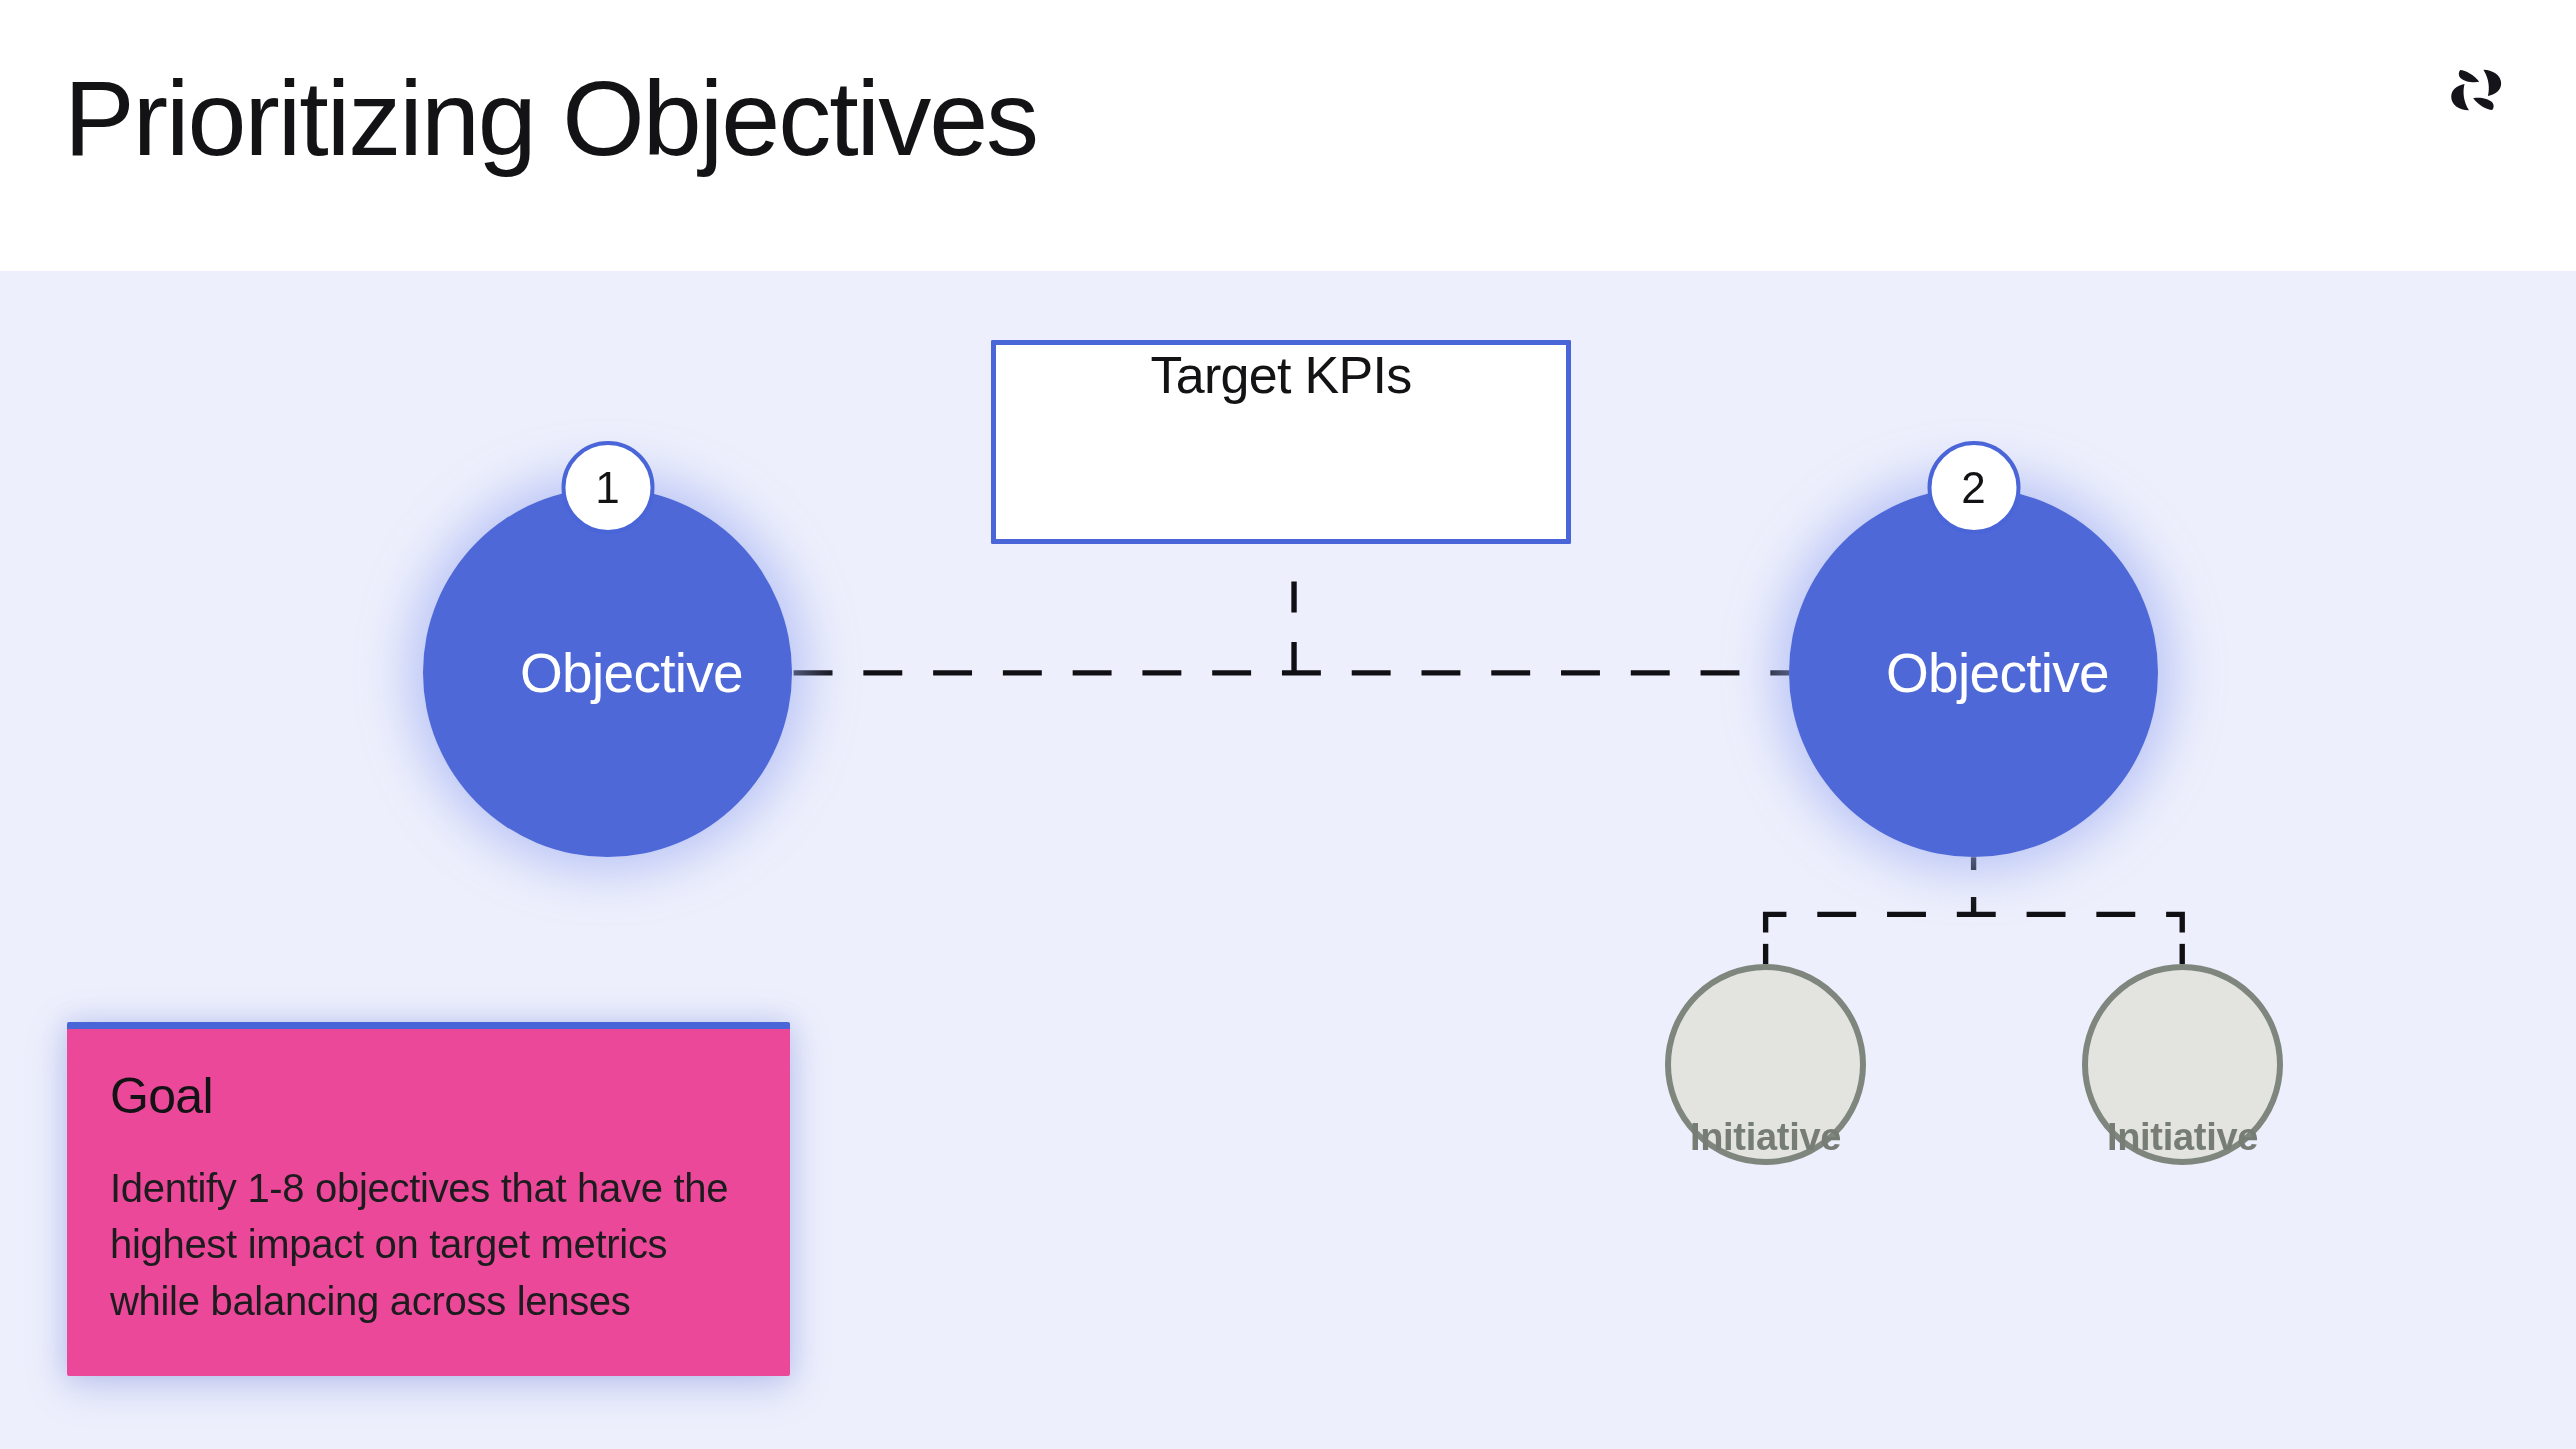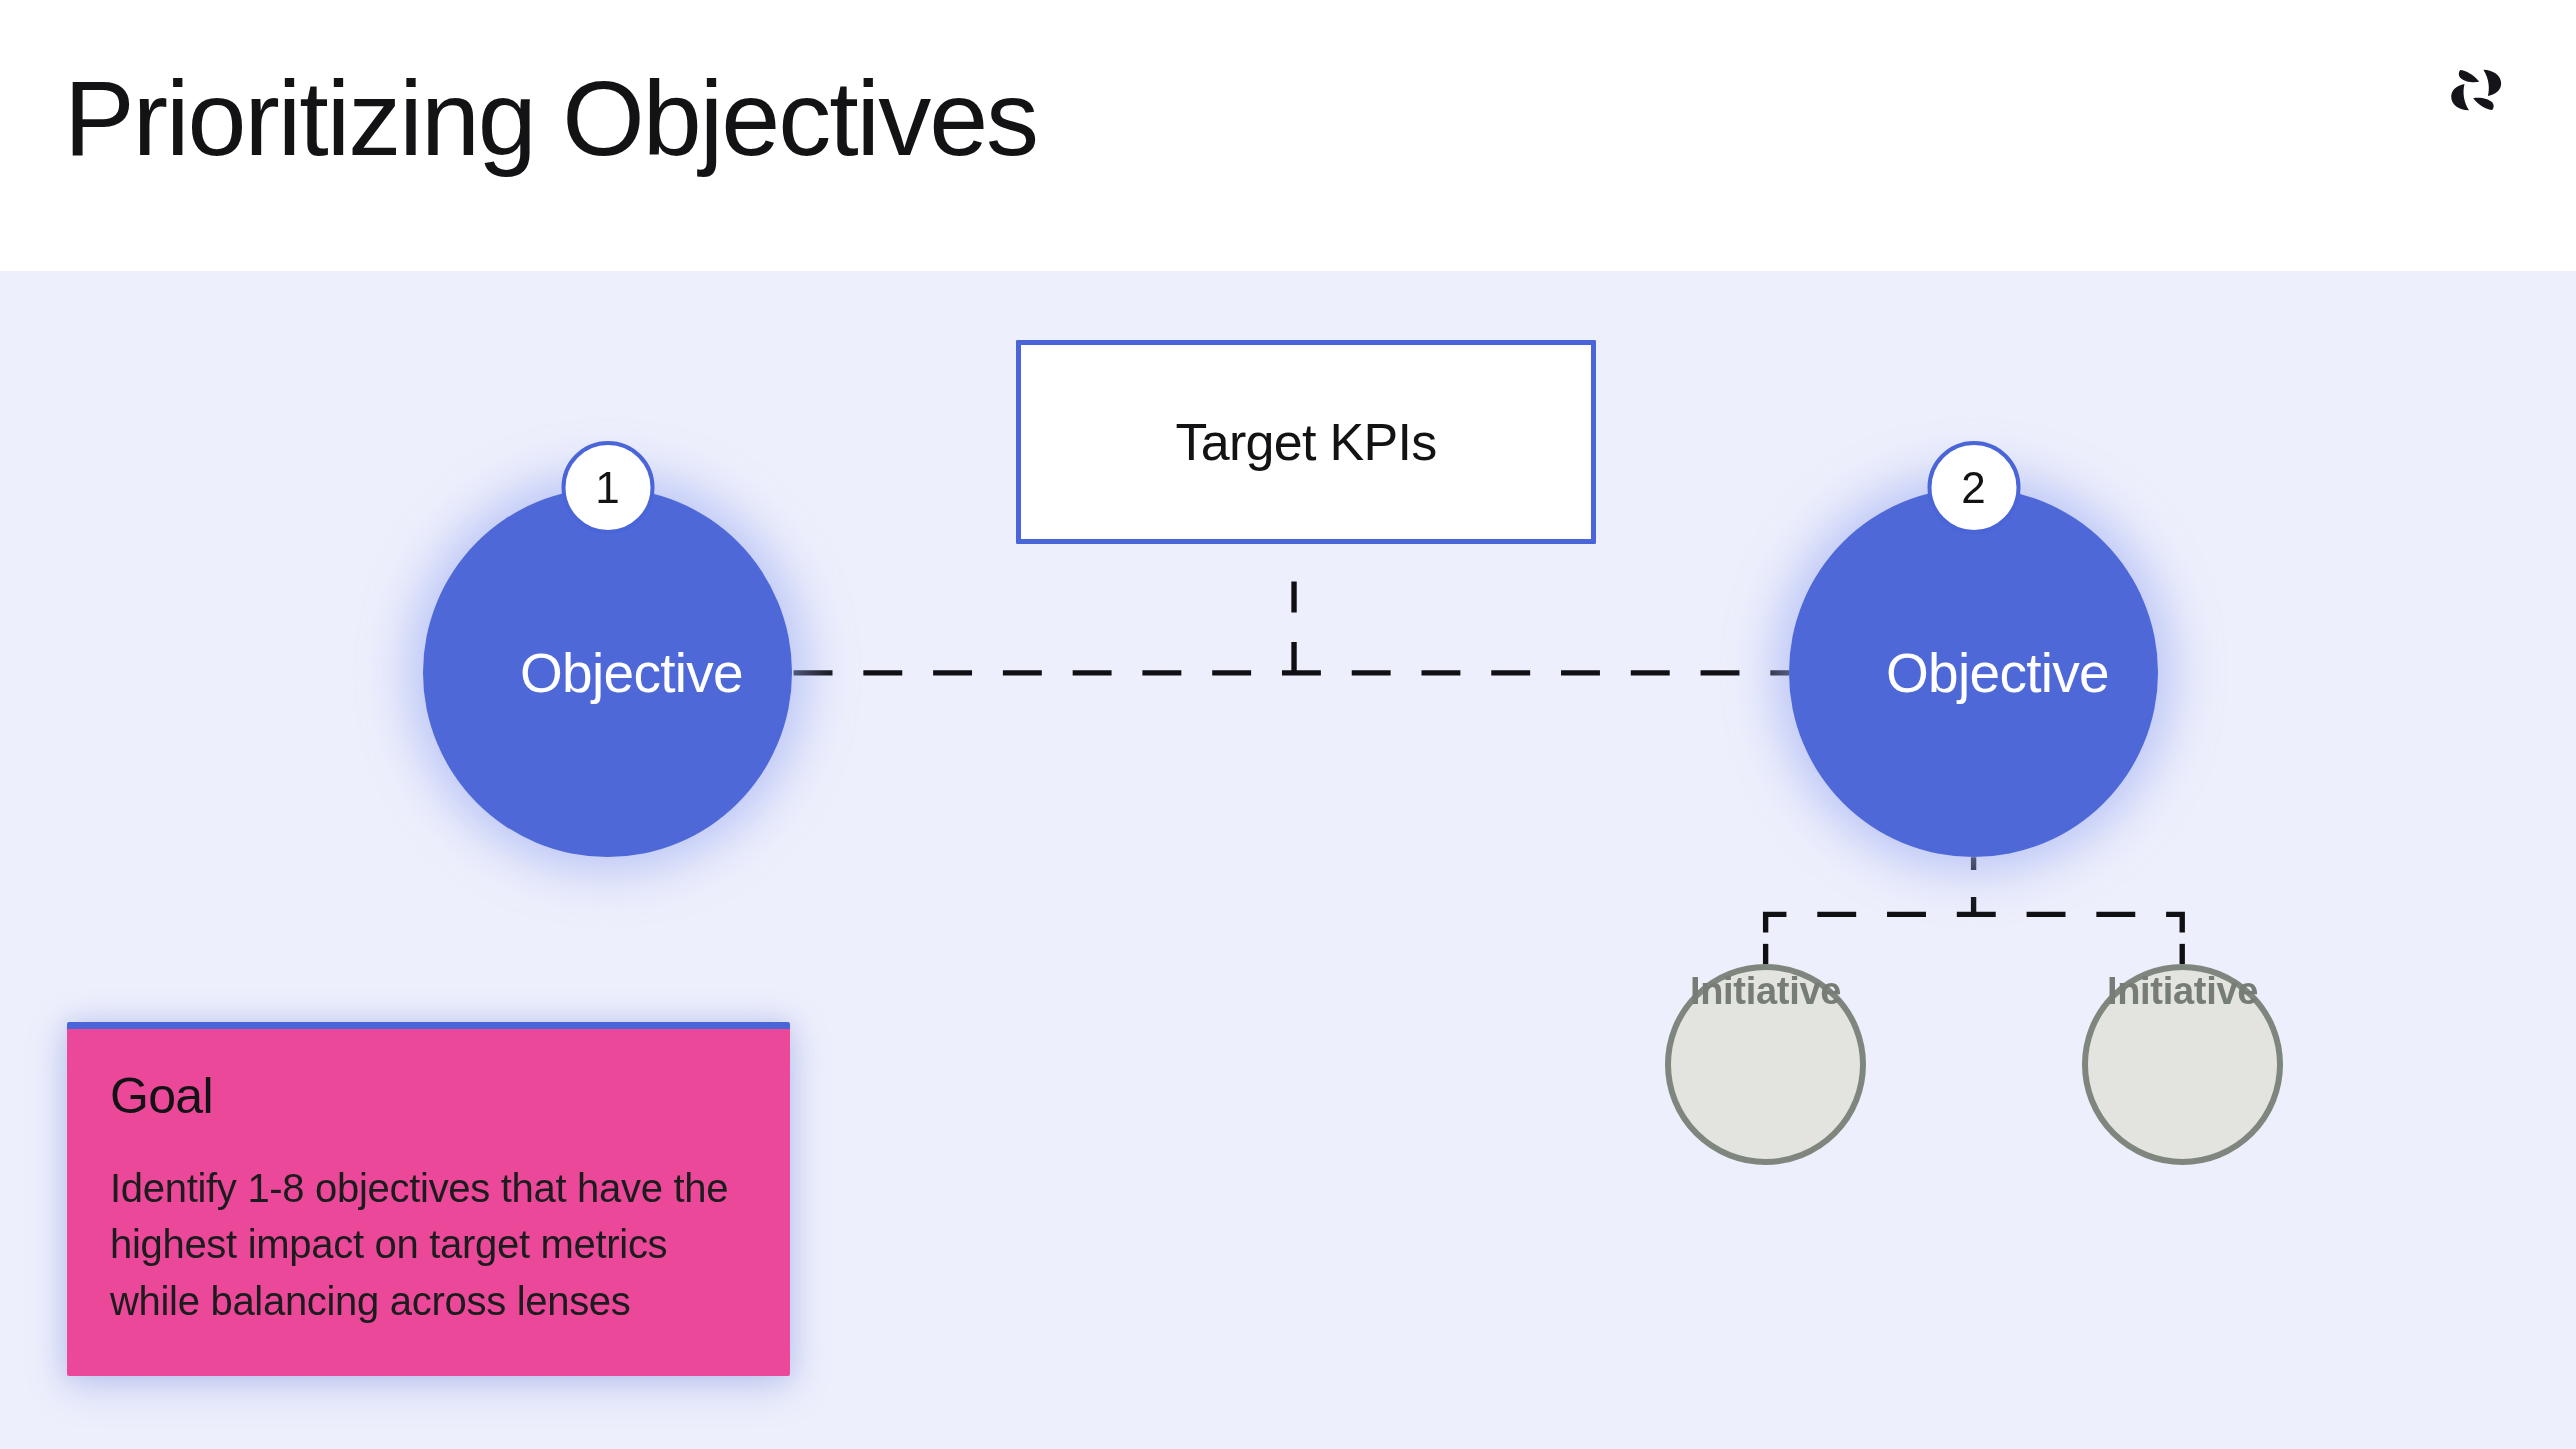--- a/index.html
+++ b/index.html
@@ -33,23 +33,23 @@
     color:var(--text-black);line-height:1.15;white-space:nowrap;
   }
   .logo{position:absolute;right:67px;top:63px;width:64px;height:54px;}
   .logo svg{width:100%;height:100%;display:block;}
   
   .canvas{position:absolute;left:0;top:271px;width:2576px;height:1178px;}
   .connectors{position:absolute;left:0;top:0;width:2576px;height:1178px;}
   .connectors path{fill:none;stroke:var(--line-black);stroke-width:8;}
   
   .kpi-box{
-    position:absolute;left:1016px;top:69px;width:580px;height:204px;
+    position:absolute;left:991px;top:69px;width:580px;height:204px;
     background:#fff;border:5.4px solid var(--accent-blue);border-radius:1.3px;
-    display:flex;align-items:center;justify-content:center;
+    display:flex;align-items:flex-start;justify-content:center;
   }
   .kpi-box span{font-size:52px;font-weight:500;color:var(--text-black);letter-spacing:-0.7px;}
   
   .objective{
     position:absolute;width:369px;height:369px;border-radius:50%;
     background:var(--circle-blue);
     box-shadow:0 0 47px 14.8px rgba(160,175,242,.65);
     display:flex;align-items:center;justify-content:center;
   }
   .objective .obj-label{
@@ -61,21 +61,21 @@
     position:absolute;left:50%;top:-47px;transform:translateX(-50%);
     width:93px;height:93px;border-radius:50%;
     background:#fff;border:4.7px solid var(--accent-blue);
     display:flex;align-items:center;justify-content:center;
     font-size:44px;font-weight:500;color:var(--text-black);
   }
   
   .initiative{
     position:absolute;width:201px;height:201px;border-radius:50%;
     background:var(--initiative-fill);border:6px solid var(--initiative-border);
-    display:flex;align-items:flex-start;justify-content:center;
+    display:flex;align-items:flex-end;justify-content:center;
   }
   .initiative span{font-size:38px;font-weight:700;color:var(--initiative-text);letter-spacing:-0.3px;}
   .init1{left:1665px;top:693px;}
   .init2{left:2082px;top:693px;}
   
   .goal-card{
     position:absolute;left:67px;top:751px;width:723px;height:354px;
     background:#ec4899;border-top:7.4px solid var(--accent-blue);border-radius:2px;
     box-shadow:0 9.4px 40px rgba(104,124,214,.30),0 0 23px rgba(104,124,214,.22);
     padding:38px 43px 0 43px;

